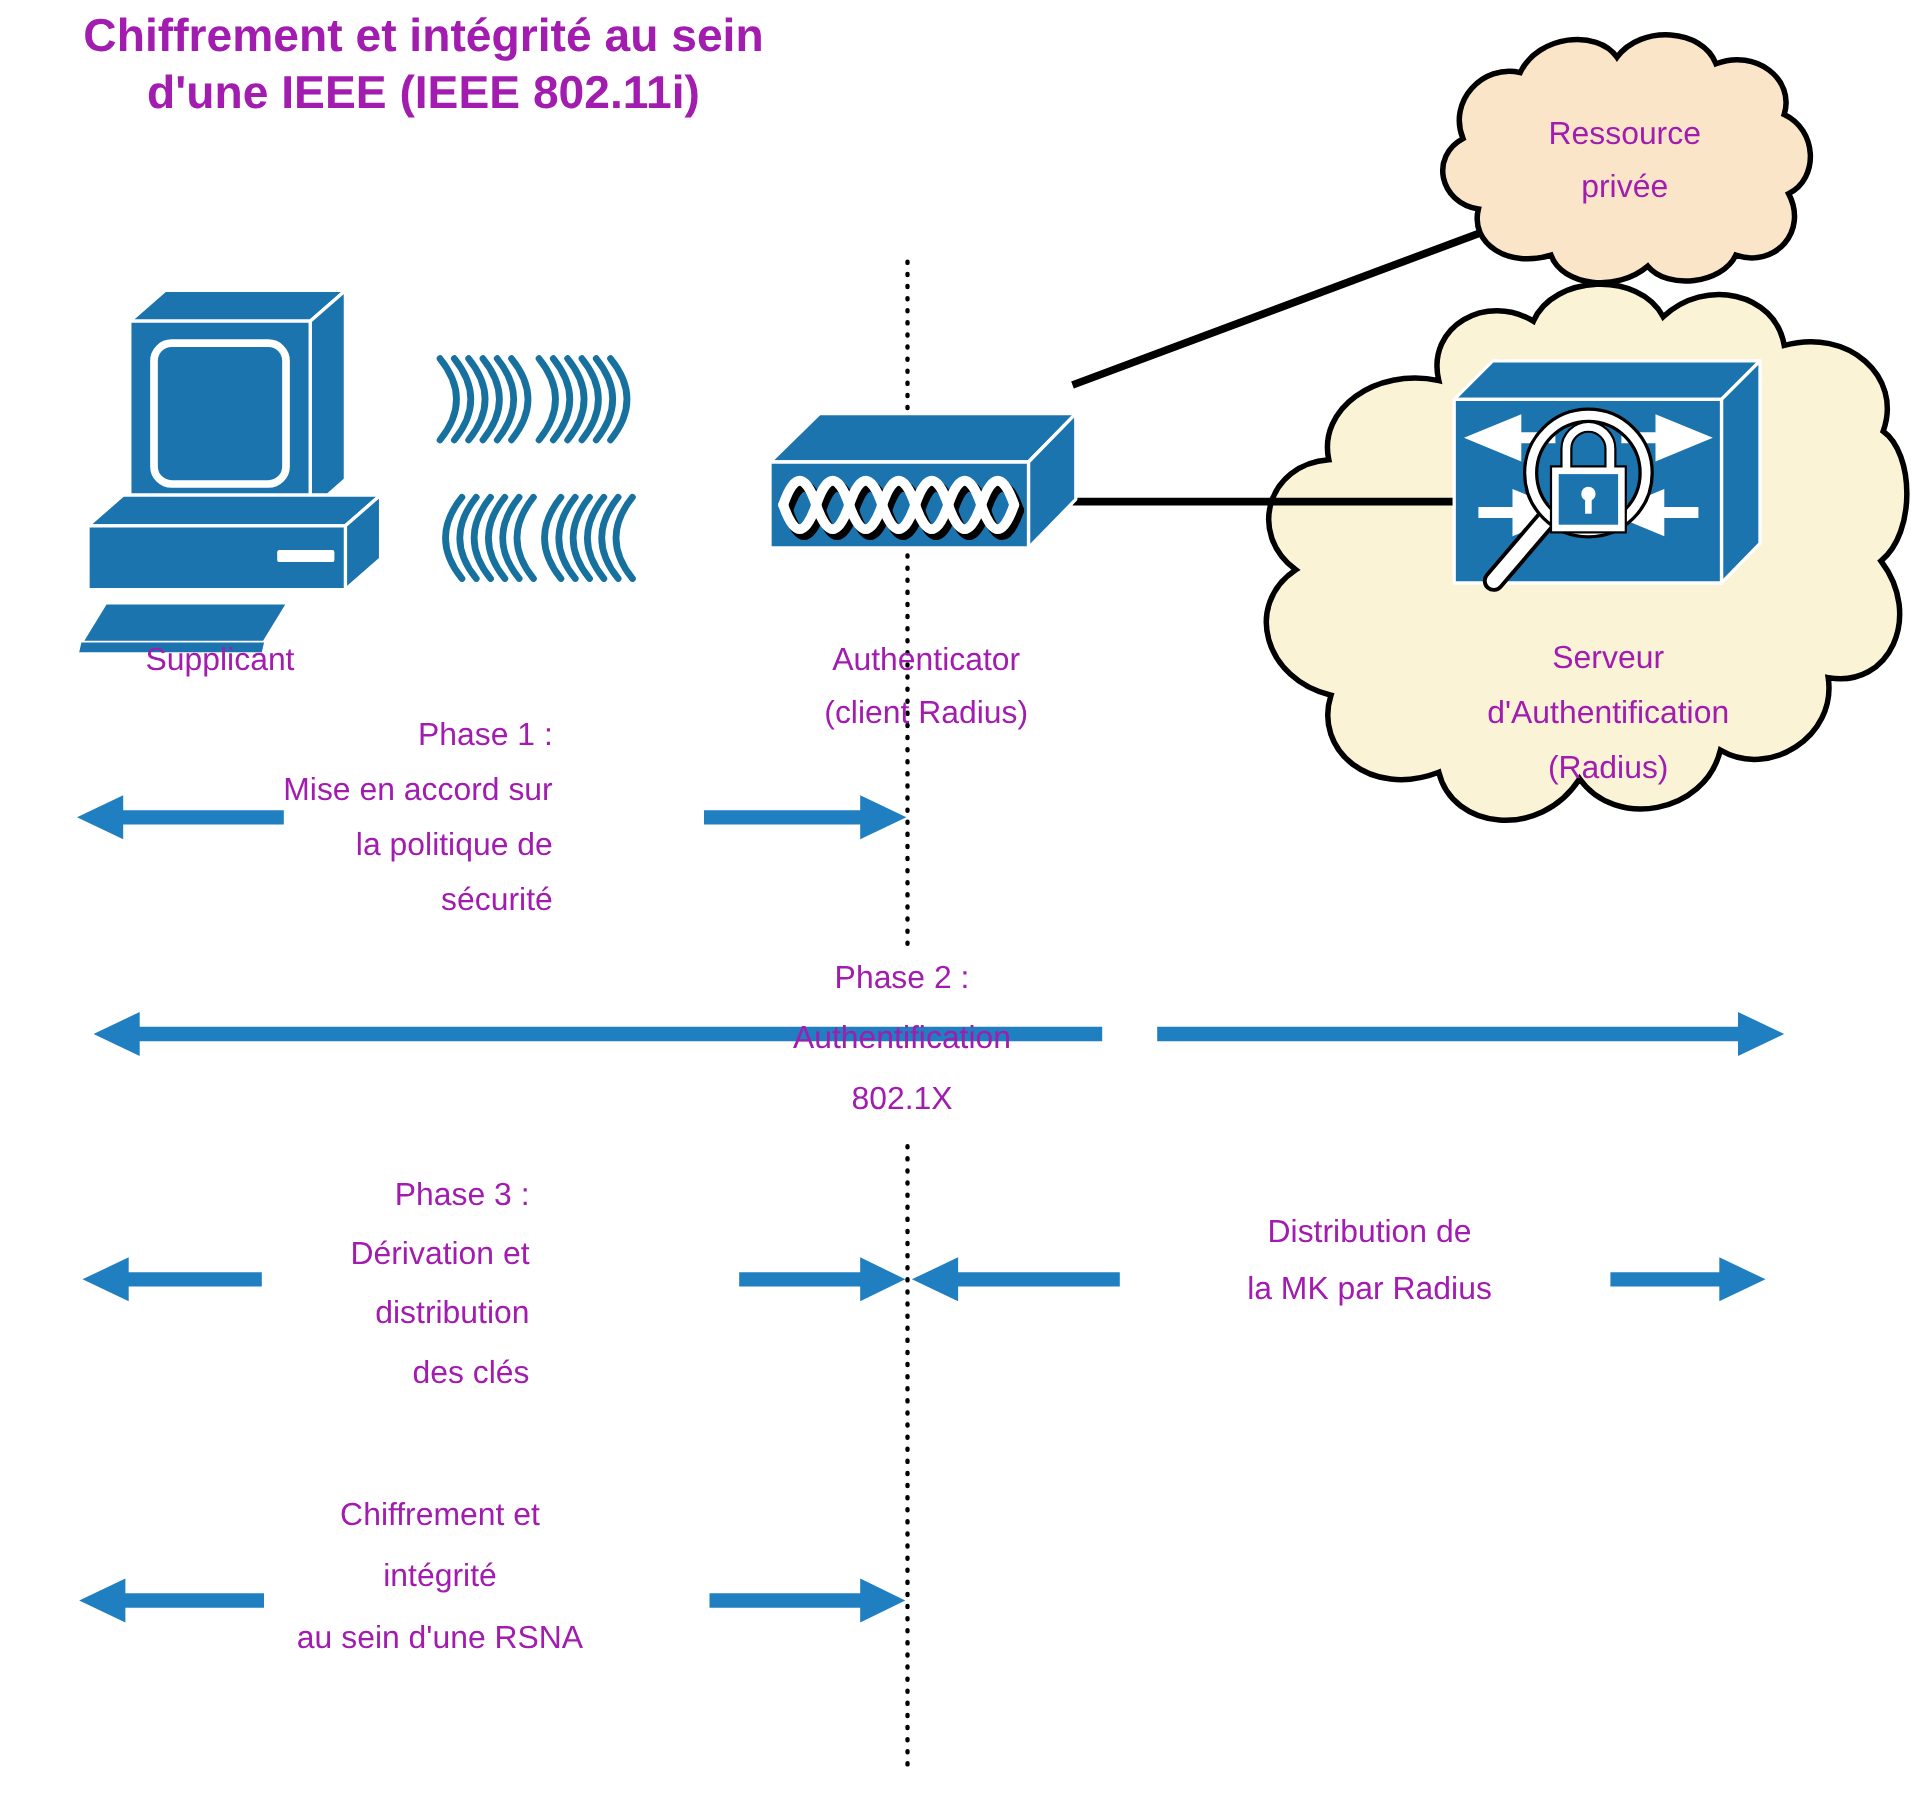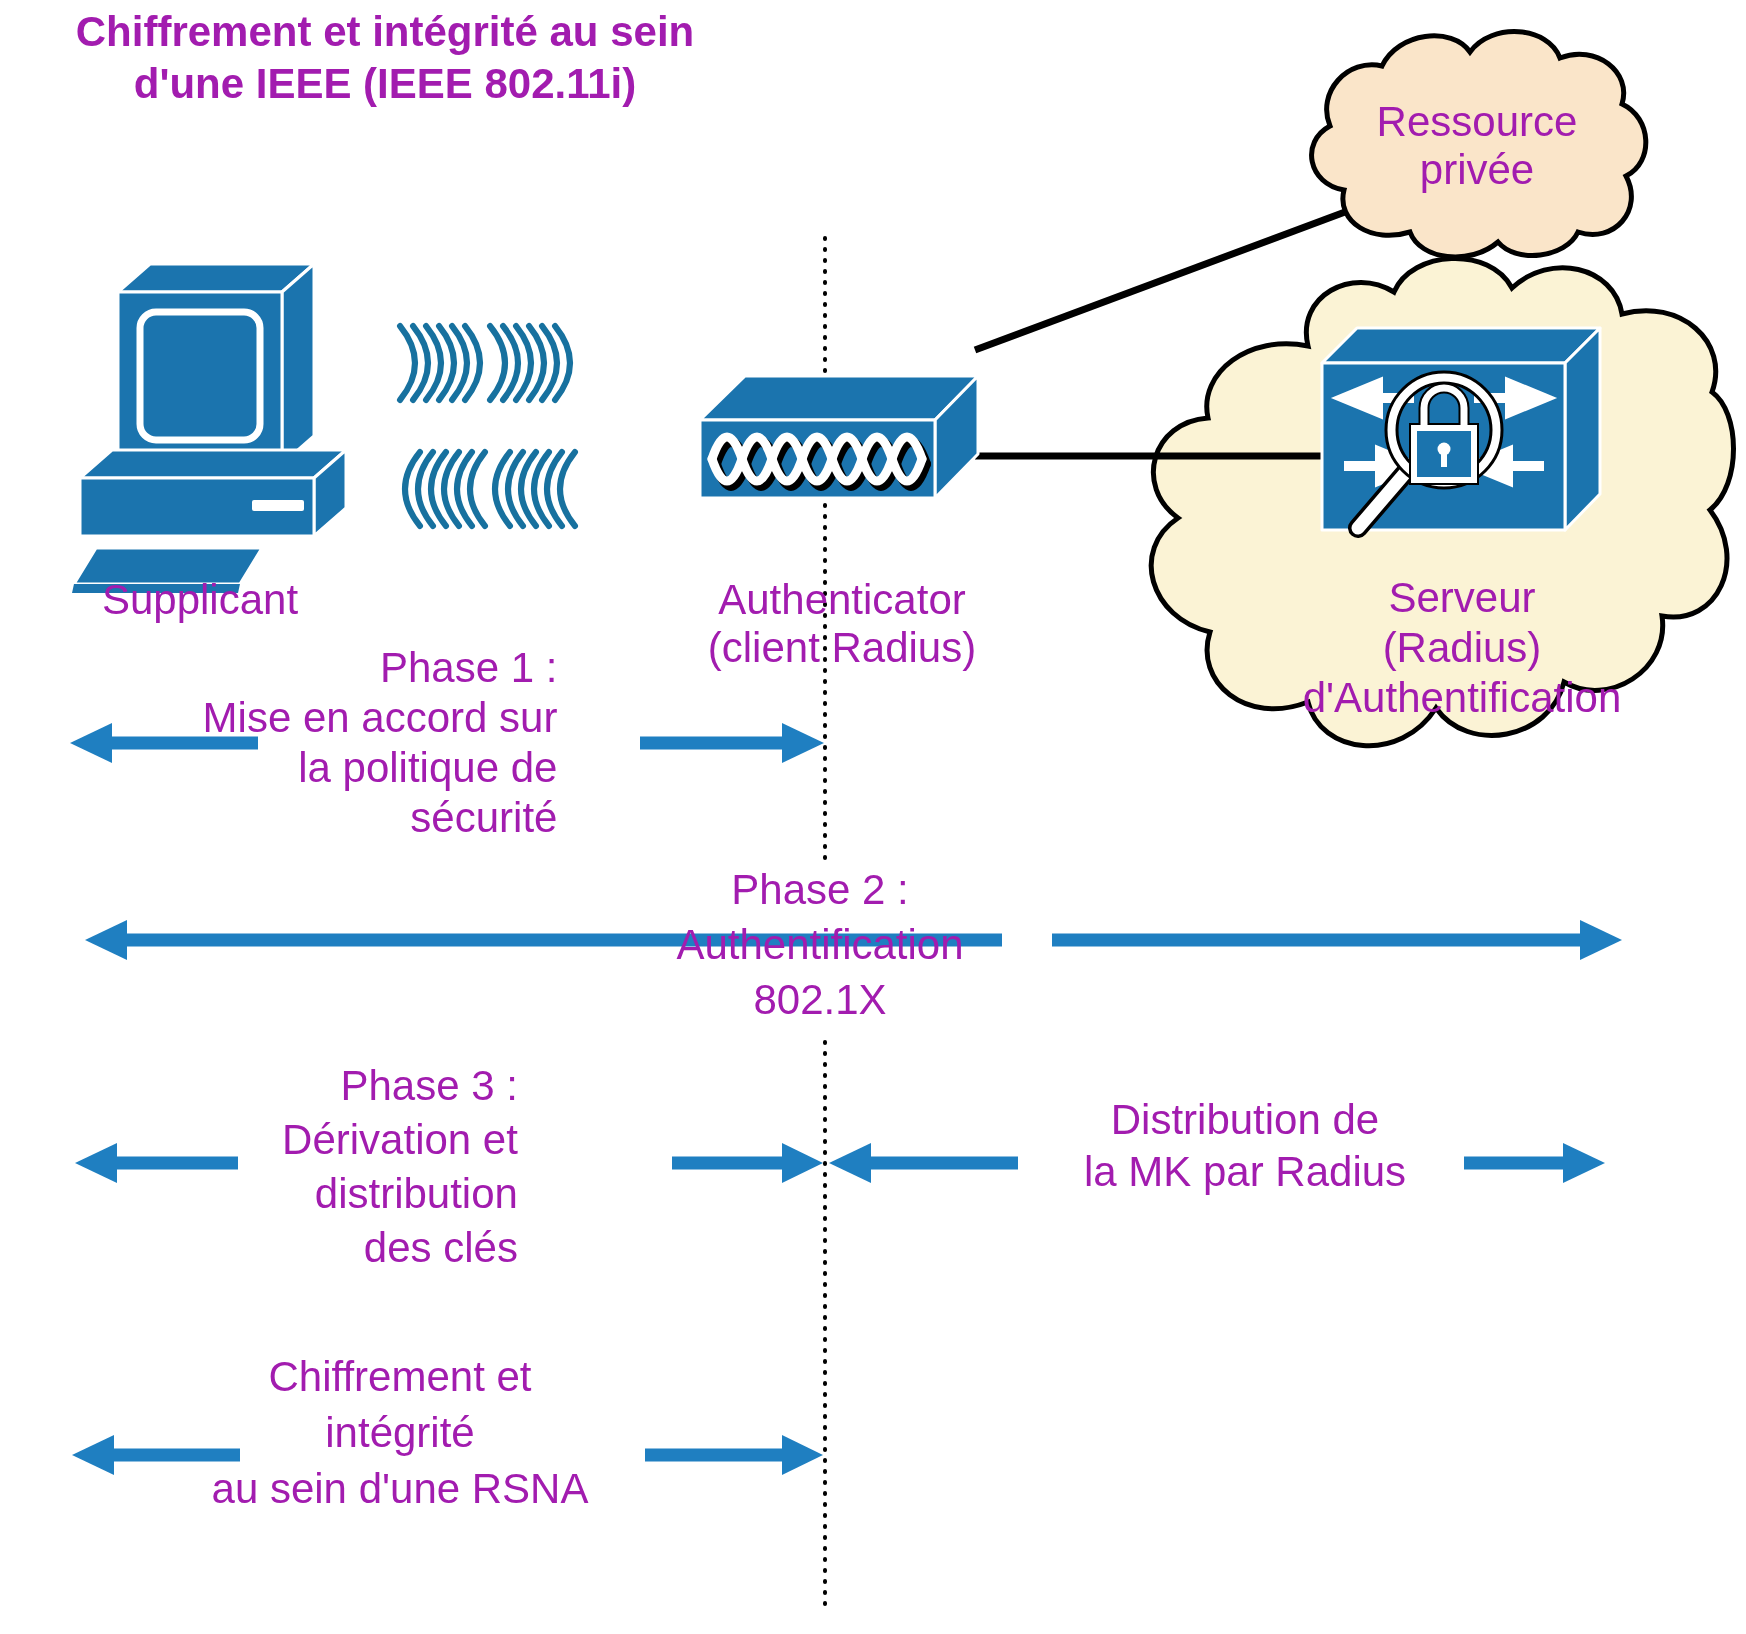--- a/index.html
+++ b/index.html
@@ -9,21 +9,21 @@
     background:#fff;
     font-family:Liberation Sans, sans-serif;
     color:#a21caf;
     overflow:hidden;
   }
   svg.diagram{position:absolute;left:0;top:0;}
   .lbl{
     position:absolute;
     transform:translateX(-50%);
     text-align:center;
-    font-size:42px;
+    font-size:29px;
     line-height:48px;
     white-space:nowrap;
   }
   .title{
     font-weight:bold;
     font-size:42px;
     line-height:52px;
   }
   .phase{line-height:50px;text-align:right;}
   .ph2{line-height:55px;}
@@ -224,22 +224,22 @@
     <div>(client Radius)</div>
   </div>
 
   <div class="lbl" style="left:1477px;top:98px;">
     <div>Ressource</div>
     <div>privée</div>
   </div>
 
   <div class="lbl" style="left:1462px;top:573px;line-height:50px;">
     <div>Serveur</div>
+    <div>d'Authentification</div>
     <div>(Radius)</div>
-    <div>d'Authentification</div>
   </div>
 
   <div class="lbl phase" style="left:380px;top:643px;">
     <div>Phase 1 :</div>
     <div>Mise en accord sur</div>
     <div>la politique de</div>
     <div>sécurité</div>
   </div>
 
   <div class="lbl ph2" style="left:820px;top:862px;">

